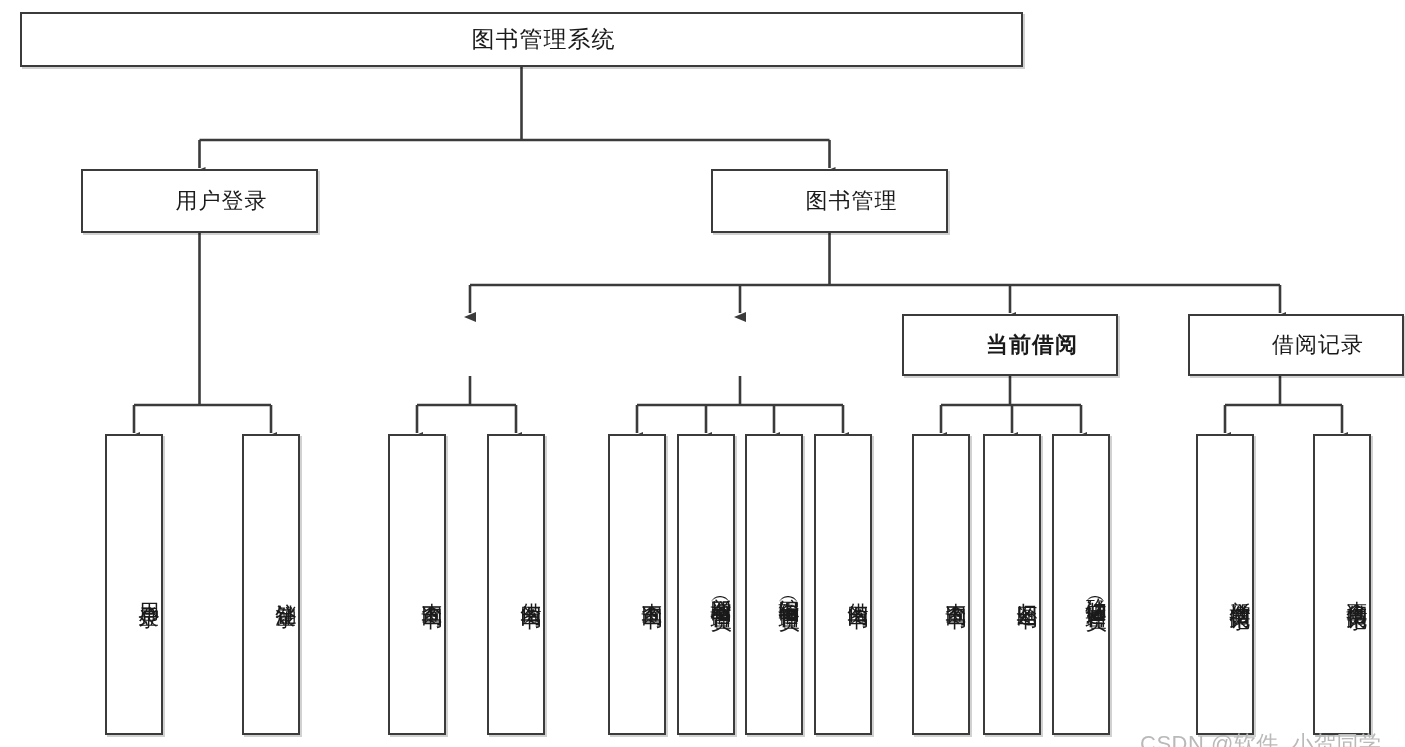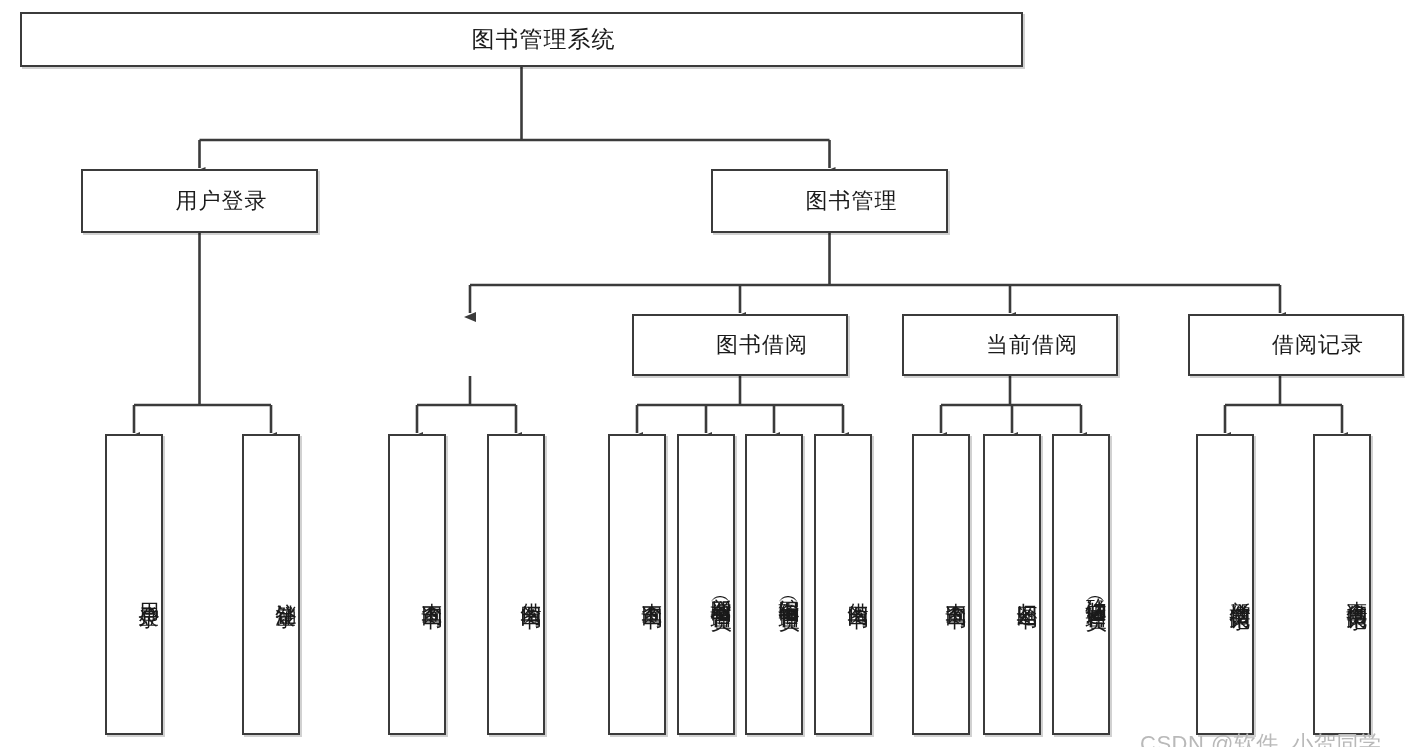--- a/index.html
+++ b/index.html
@@ -114,22 +114,21 @@
         <path d="M1225,405 L1225,433" marker-end="url(#arrow)"></path>
         <path d="M1342,405 L1342,433" marker-end="url(#arrow)"></path>
       </g>
   </svg>
 
   <div class="node root horizontal" style="left: 20px; top: 12px; width: 1003px; height: 55px;">图书管理系统</div>
 
   <div class="node horizontal" style="left: 81px; top: 169px; width: 237px; height: 64px;">用户登录</div>
   <div class="node horizontal" style="left: 711px; top: 169px; width: 237px; height: 64px; text-align: right;">图书管理</div>
 
-  <div class="node horizontal" style="left: 632px; top: 314px; width: 216px; height: 62px;">图书借阅</div>
-  <div class="node horizontal" style="left: 902px; top: 314px; width: 216px; height: 62px;">当前借阅</div>
+  <div class="node horizontal" style="left: 902px; top: 314px; width: 216px; height: 62px; font-weight: bold;">当前借阅</div>
   <div class="node horizontal" style="left: 1188px; top: 314px; width: 216px; height: 62px;">借阅记录</div>
 
   <div class="node vertical" style="left: 105px; top: 434px; width: 58px; height: 301px;">用户登录</div>
   <div class="node vertical" style="left: 242px; top: 434px; width: 58px; height: 301px;">注销登录</div>
   <div class="node vertical" style="left: 388px; top: 434px; width: 58px; height: 301px;">查询图书</div>
   <div class="node vertical" style="left: 487px; top: 434px; width: 58px; height: 301px;">借阅图书</div>
   <div class="node vertical" style="left: 608px; top: 434px; width: 58px; height: 301px;">查询图书</div>
   <div class="node vertical" style="left: 677px; top: 434px; width: 58px; height: 301px;">新增图书（管理员）</div>
   <div class="node vertical" style="left: 745px; top: 434px; width: 58px; height: 301px;">编辑图书（管理员）</div>
   <div class="node vertical" style="left: 814px; top: 434px; width: 58px; height: 301px;">借阅图书</div>

